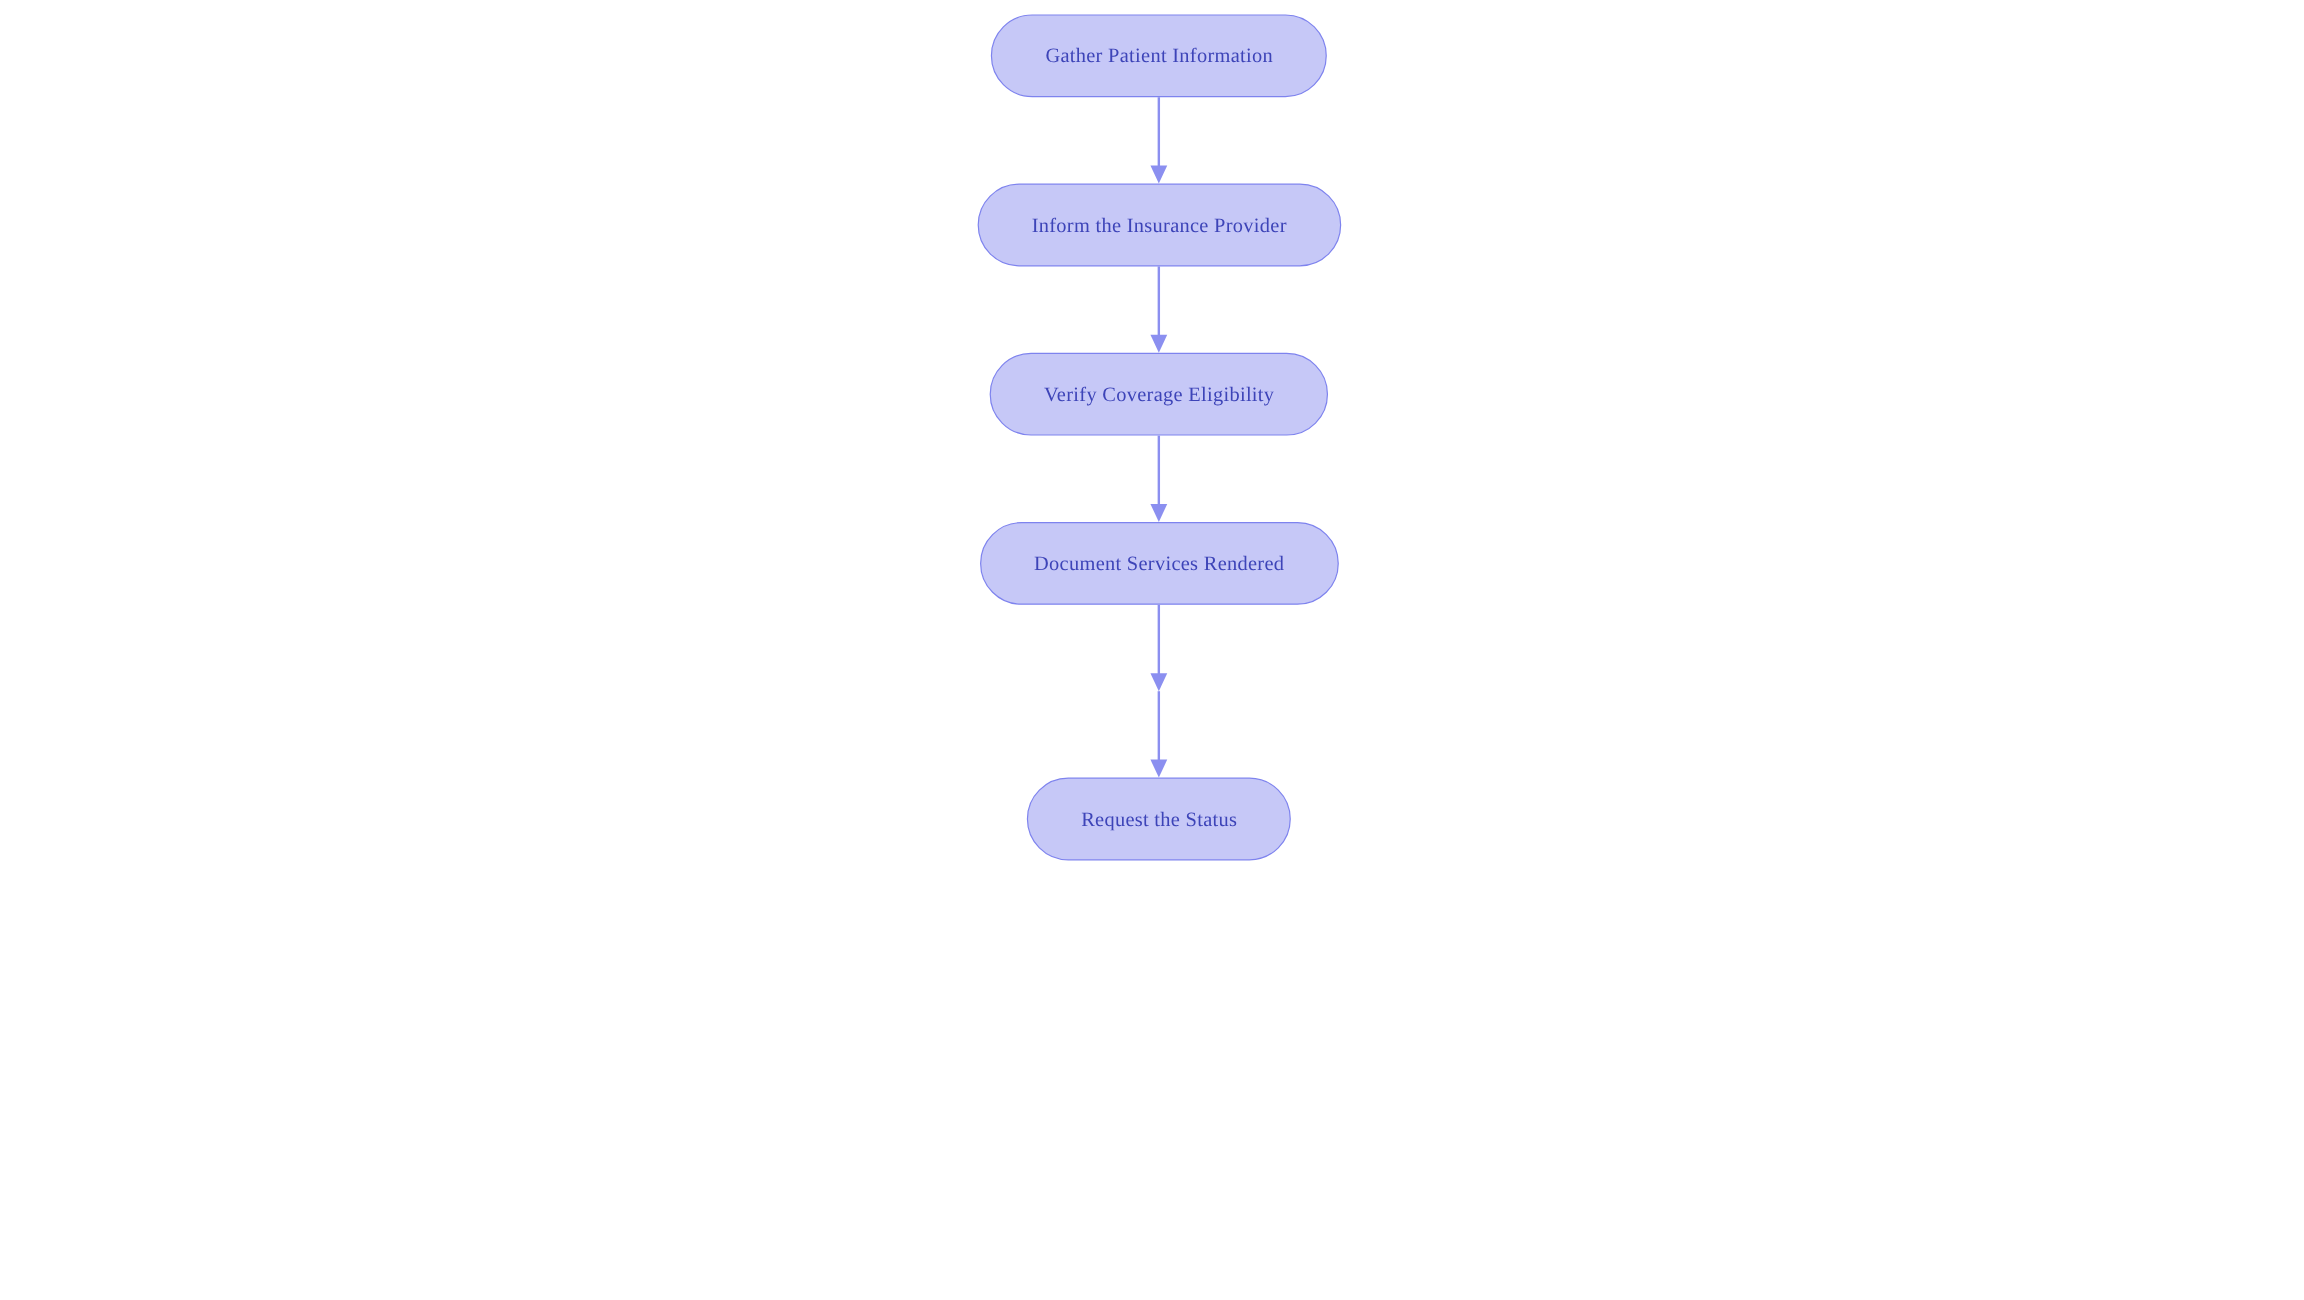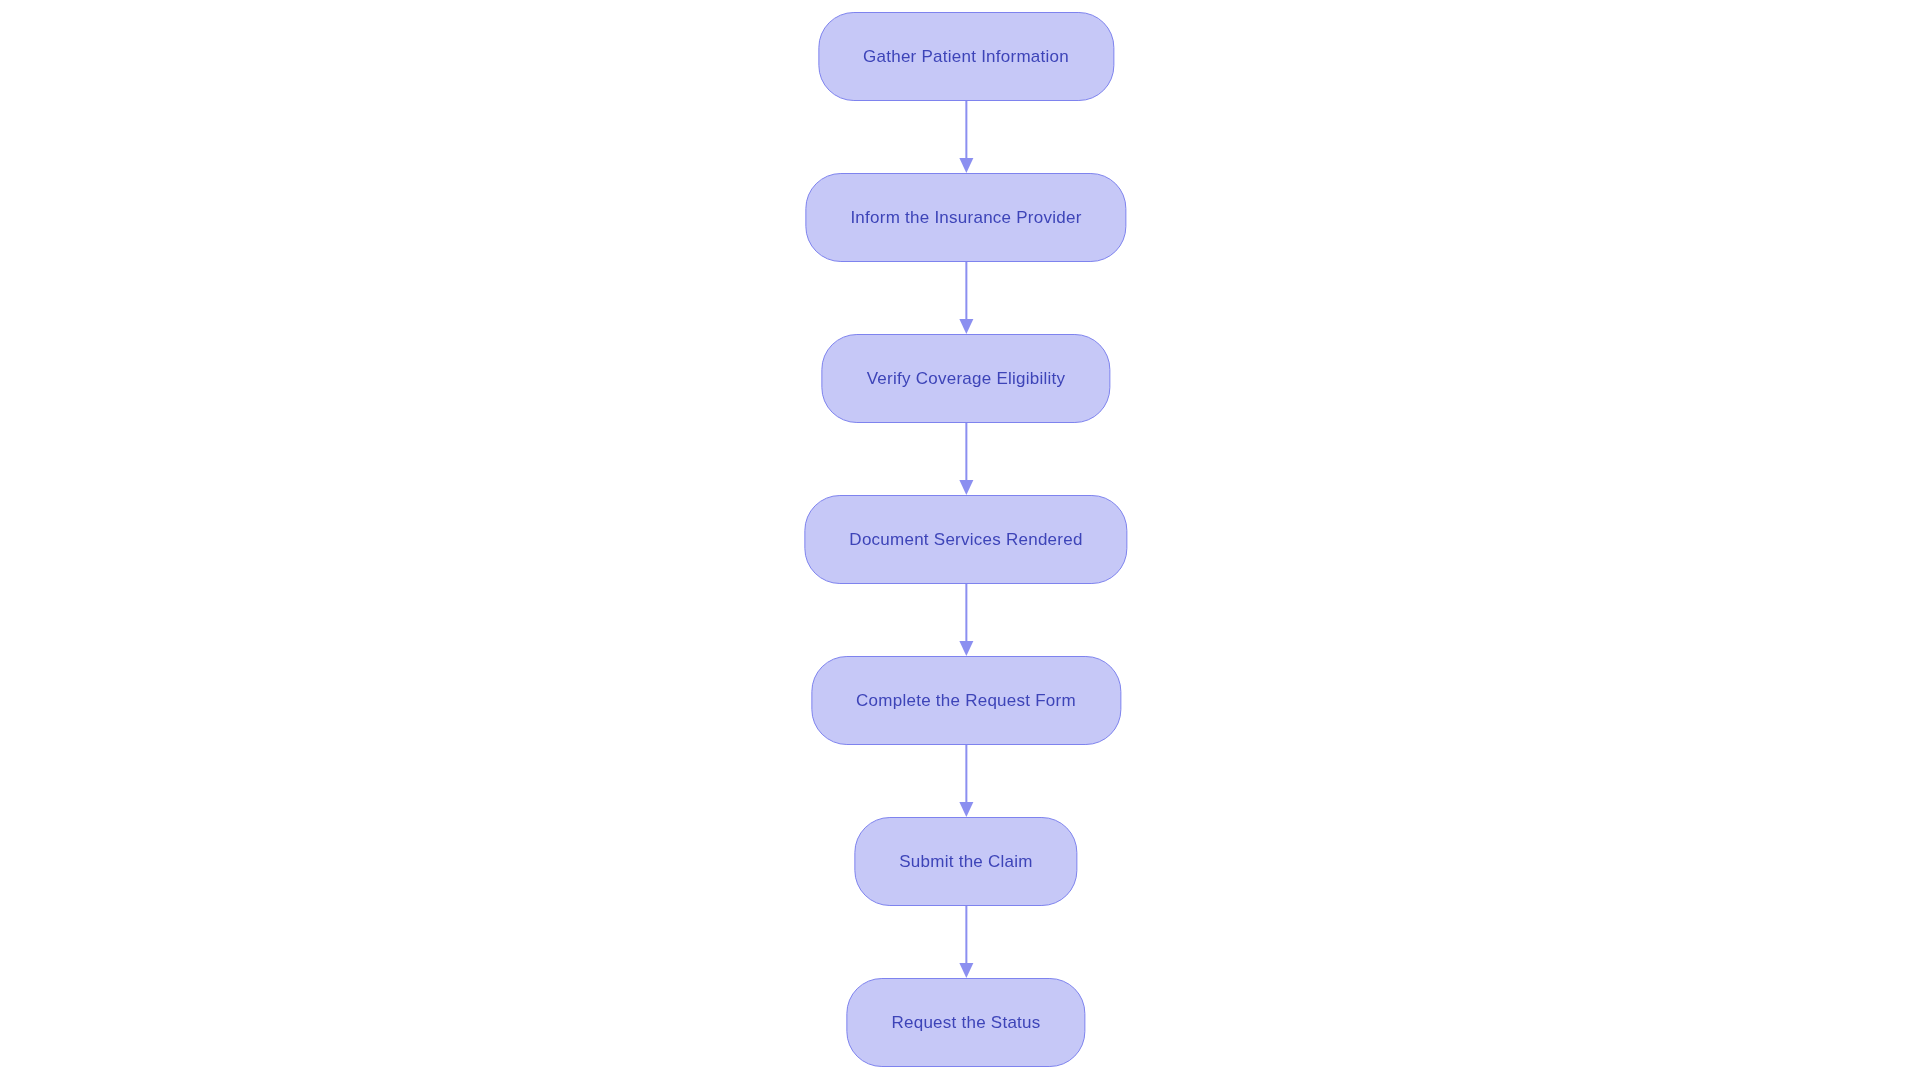--- a/index.html
+++ b/index.html
@@ -20,27 +20,28 @@
   .flow-column{
     position:absolute;
     left:966px;top:12px;
     transform:translateX(-50%);
     display:flex;
     flex-direction:column;
     align-items:center;
   }
   .step{display:flex;flex-direction:column;align-items:center;}
   .node{
-    height:89px;
+    height:69px;
     padding:0 44px;
     border-radius:35.5px;
     background:var(--node-fill);
     border:1.6px solid var(--node-border);
     display:flex;align-items:center;justify-content:flex-start;
     white-space:nowrap;
+    font-family:Liberation Serif, serif;
   }
   .node-label{
     font-size:17px;
     font-weight:500;
     letter-spacing:.25px;
     color:var(--node-text);
   }
   .arrow{
     height:72px;
     width:16px;
@@ -99,39 +100,27 @@
     <div class="node">
       <span class="node-label">Document Services Rendered</span>
     </div>
     <div class="arrow">
       <div class="arrow-line"></div>
       <div class="arrow-head"></div>
     </div>
   </div>
 
   <div class="step">
-    <div class="node">
-      <span class="node-label">Complete the Request Form</span>
-    </div>
     <div class="arrow">
       <div class="arrow-line"></div>
       <div class="arrow-head"></div>
     </div>
   </div>
 
 
-  <div class="step">
-    <div class="node">
-      <span class="node-label">Submit the Claim</span>
-    </div>
-    <div class="arrow">
-      <div class="arrow-line"></div>
-      <div class="arrow-head"></div>
-    </div>
-  </div>
 
   <div class="step">
     <div class="node">
       <span class="node-label">Request the Status</span>
     </div>
 
   </div>
 </div>
 </div>
 

